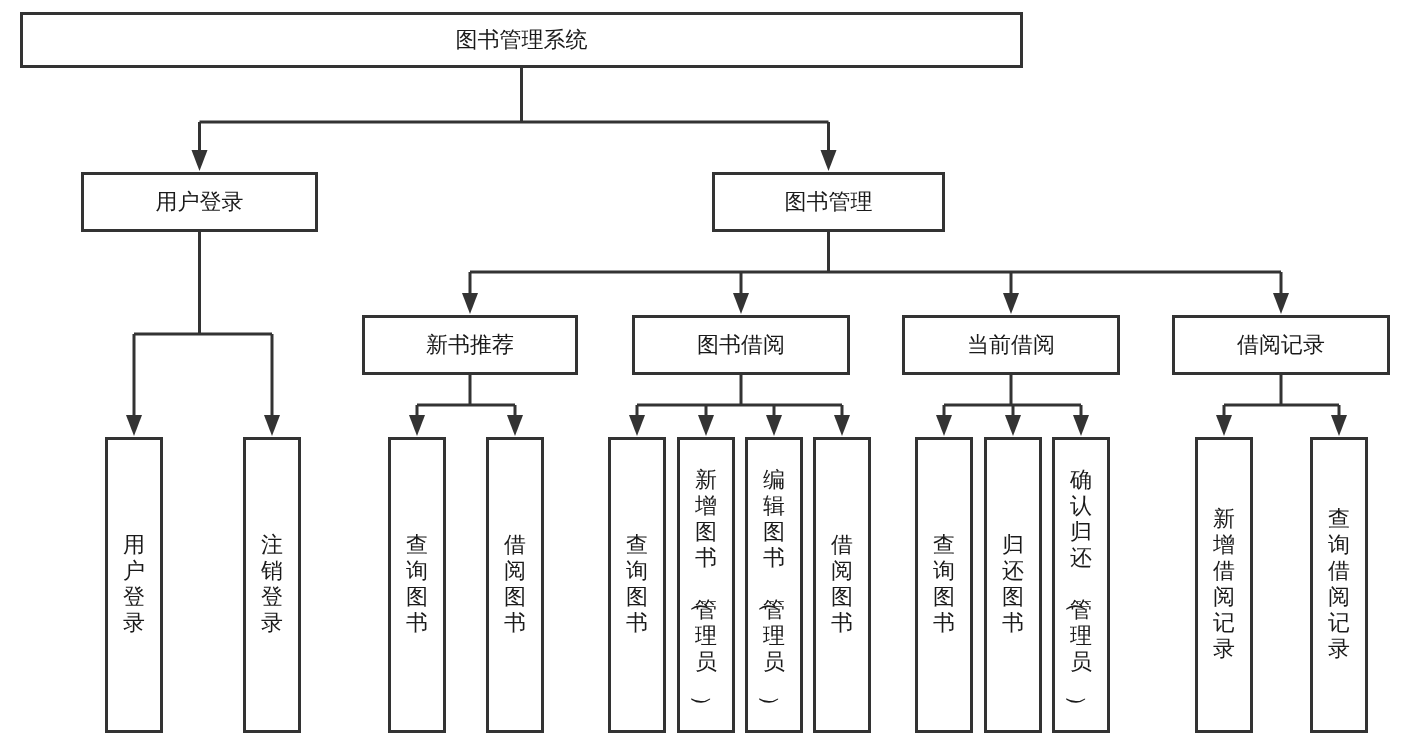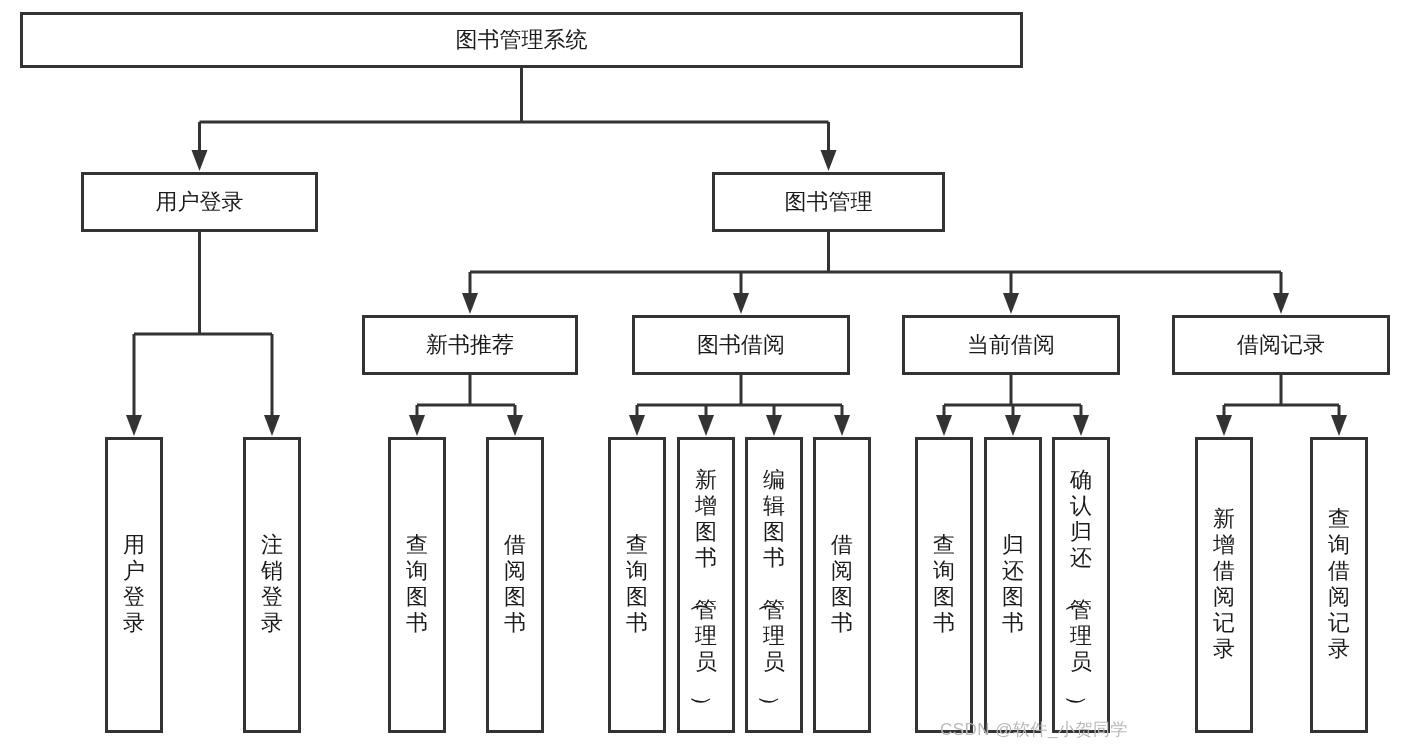--- a/index.html
+++ b/index.html
@@ -216,14 +216,13 @@
         <g>
           <rect class="node-box" x="1196.5" y="438.5" width="55" height="293"></rect>
           <text class="node-label-v" x="1224" y="526"><tspan x="1224" dy="0">新</tspan><tspan x="1224" dy="26">增</tspan><tspan x="1224" dy="26">借</tspan><tspan x="1224" dy="26">阅</tspan><tspan x="1224" dy="26">记</tspan><tspan x="1224" dy="26">录</tspan></text>
         </g>
         <g>
           <rect class="node-box" x="1311.5" y="438.5" width="55" height="293"></rect>
           <text class="node-label-v" x="1339" y="526"><tspan x="1339" dy="0">查</tspan><tspan x="1339" dy="26">询</tspan><tspan x="1339" dy="26">借</tspan><tspan x="1339" dy="26">阅</tspan><tspan x="1339" dy="26">记</tspan><tspan x="1339" dy="26">录</tspan></text>
         </g>
       </g>
   </svg>
-  <div class="watermark">CSDN @软件_小贺同学</div>
 </div>
 
 </body></html>

